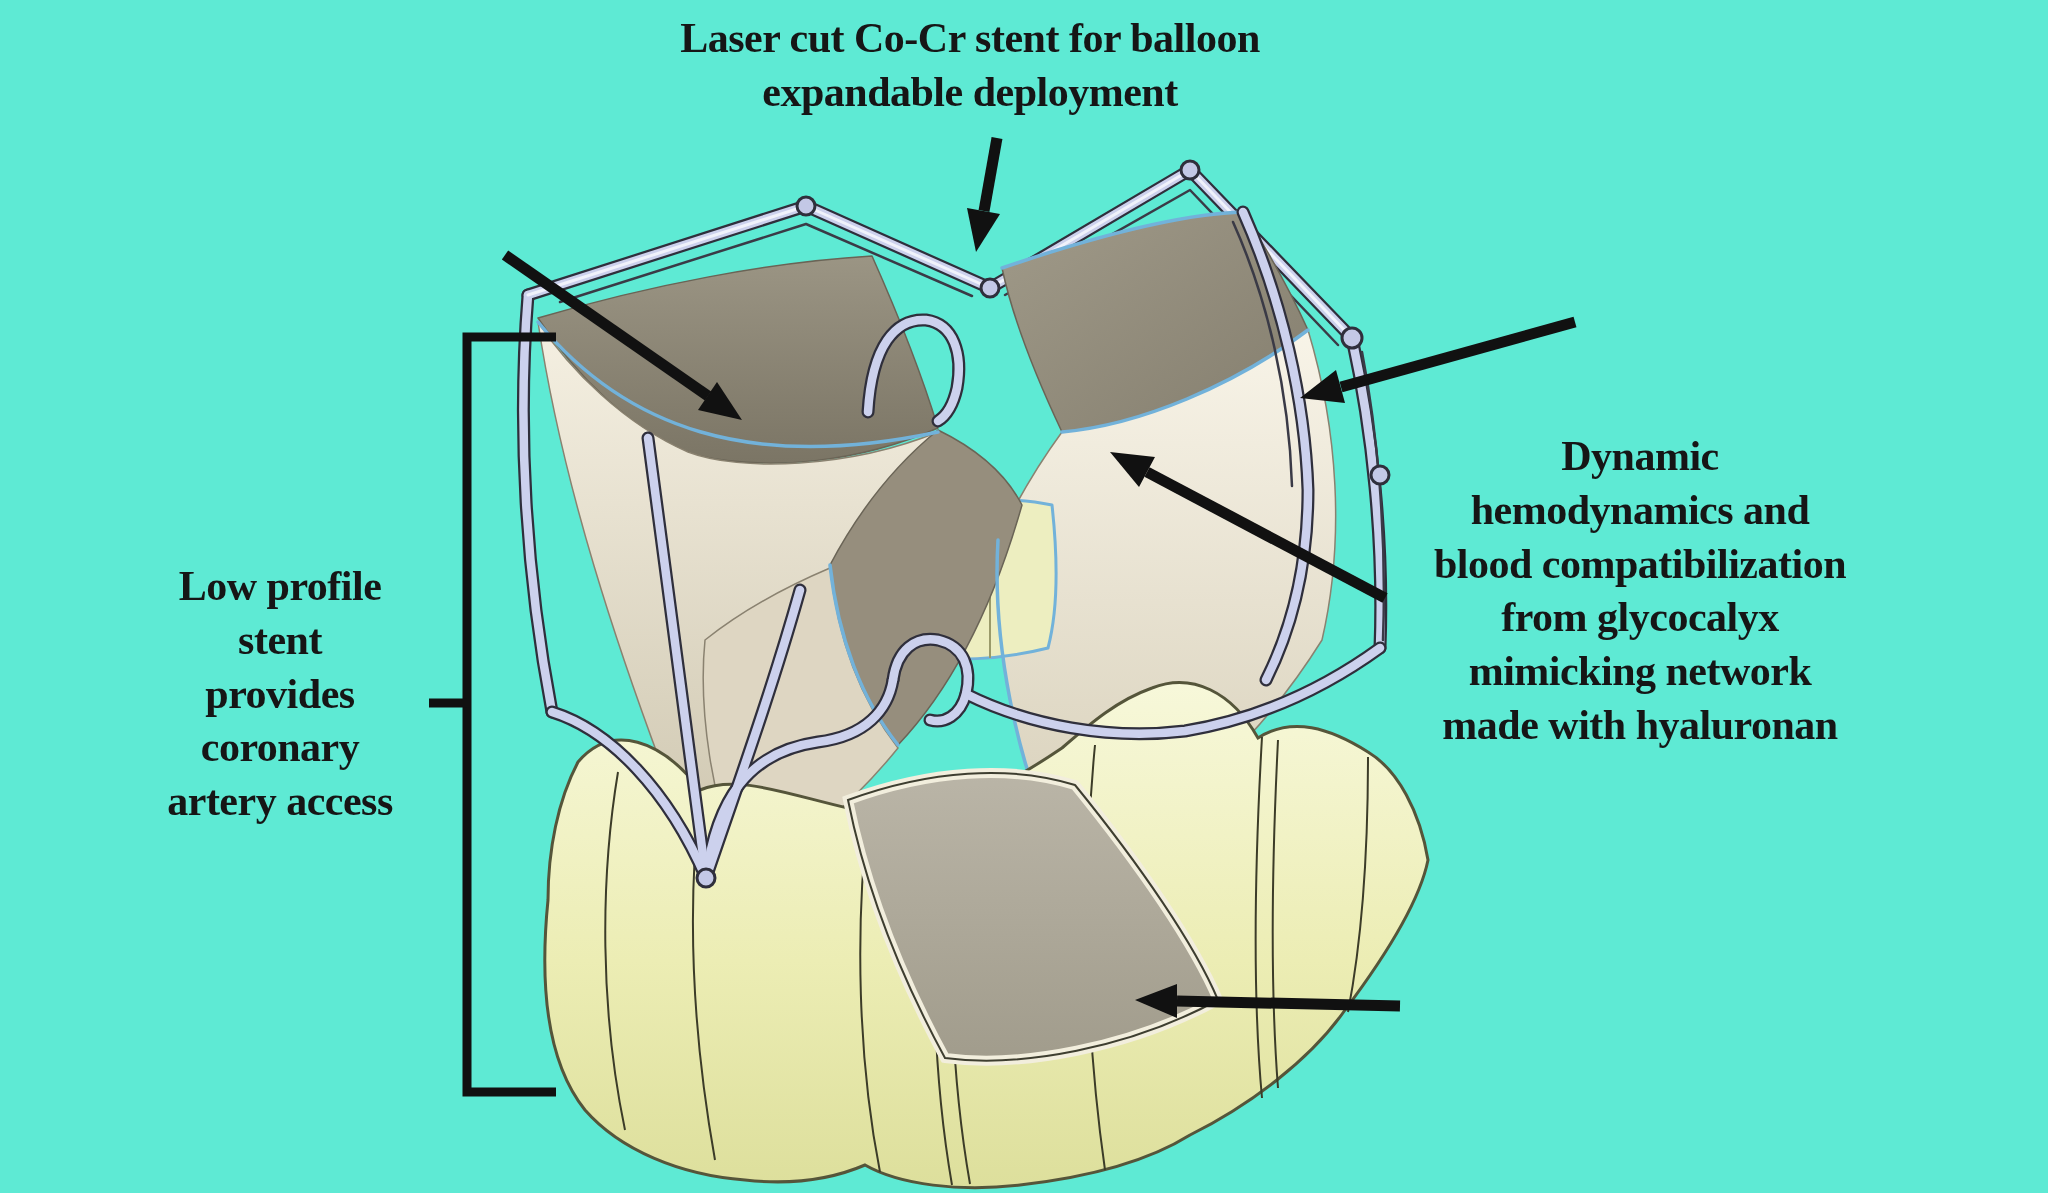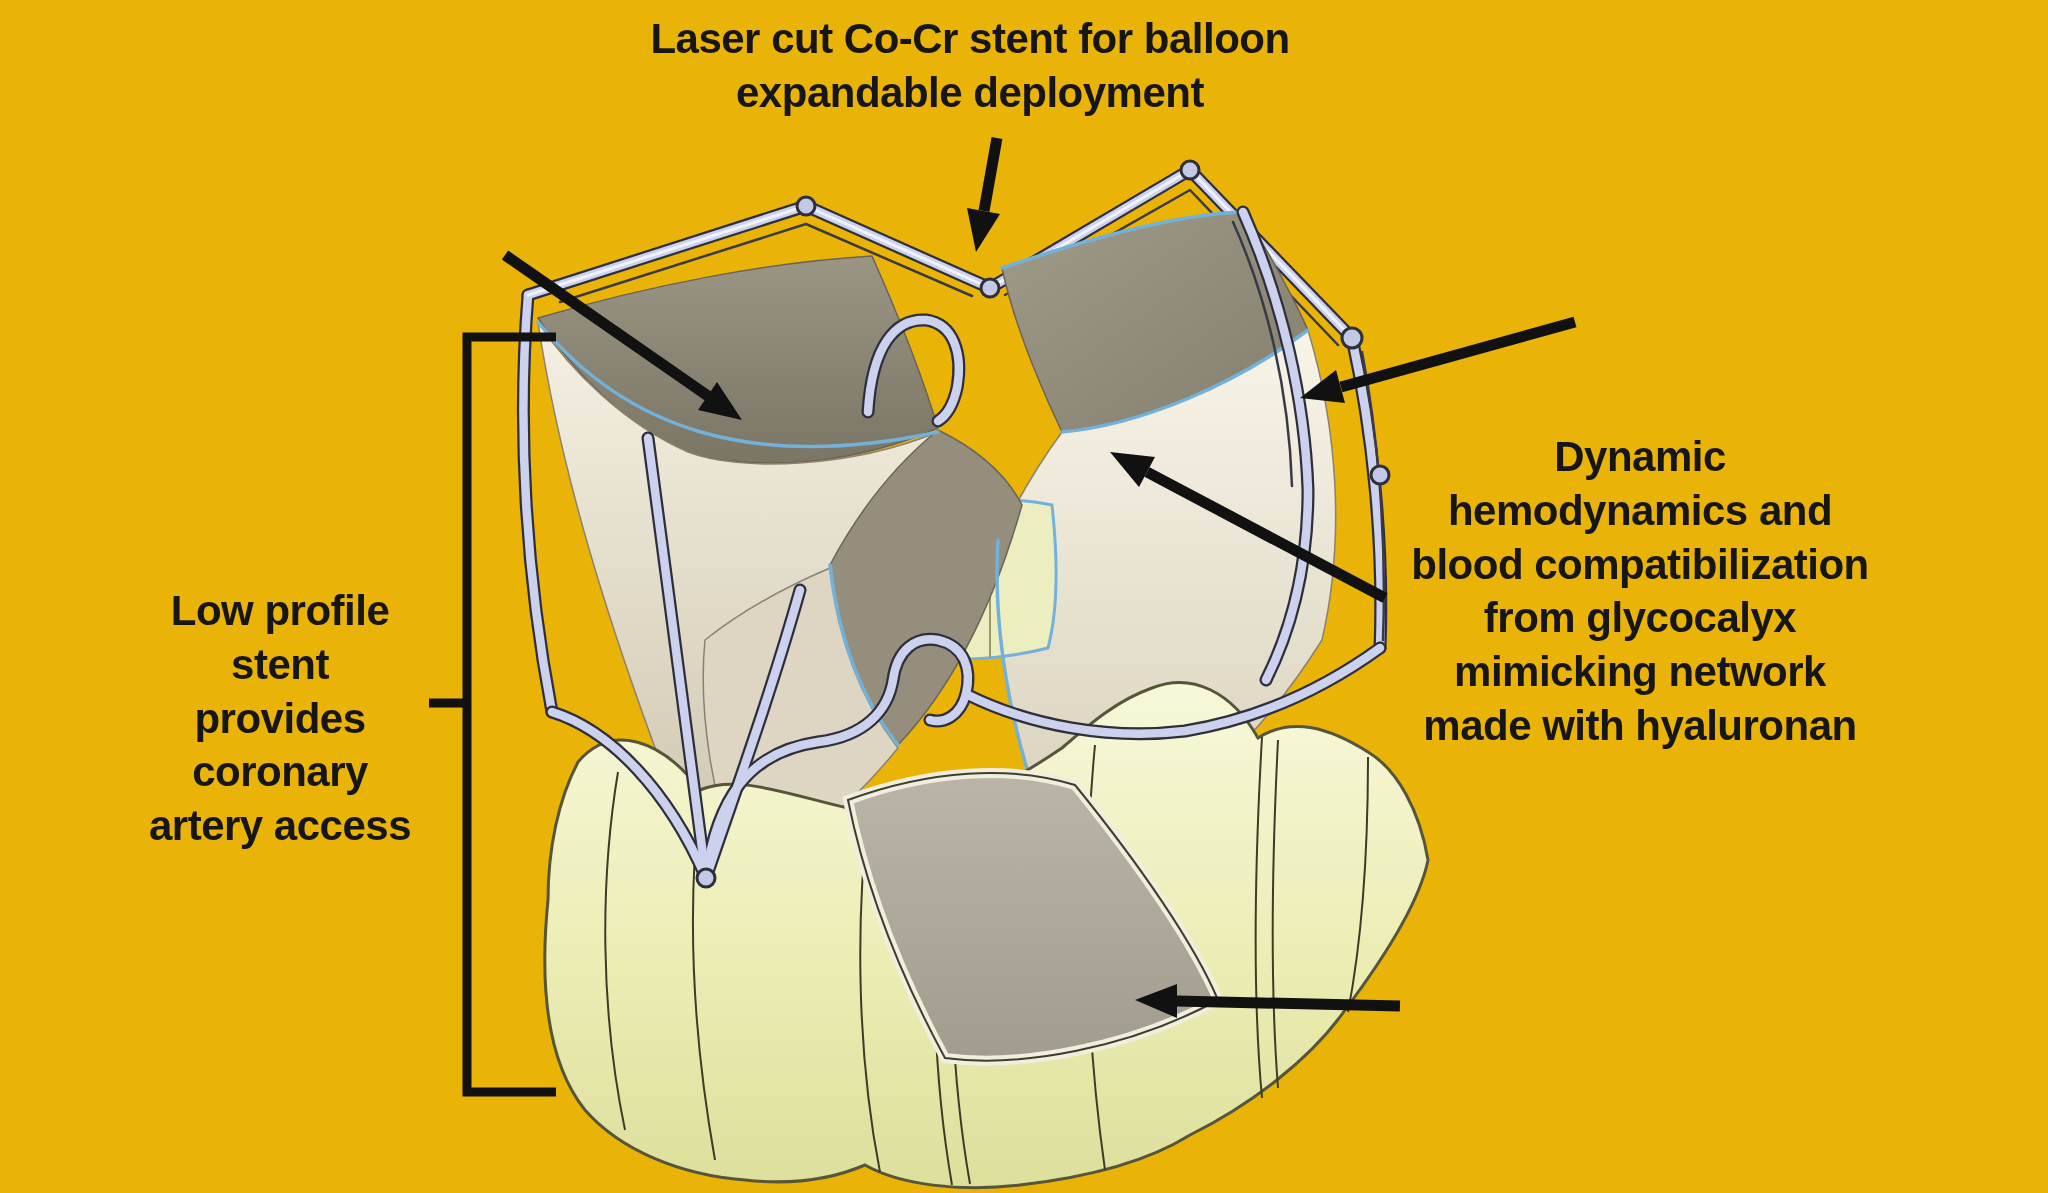--- a/index.html
+++ b/index.html
@@ -1,36 +1,36 @@
 <!DOCTYPE html>
 <html><head>
 <meta charset="utf-8">
 <style>
   html,body{margin:0;padding:0;background:#ffffff;}
   #stage{
     position:relative;
     width:2048px;height:1193px;
-    background:#eab308;
+    background:#5eead4;
     overflow:hidden;
-    font-family:Liberation Sans, sans-serif;
+    font-family:Liberation Serif, serif;
   }
   .label{
     position:absolute;
     color:#161616;
     font-weight:700;
     font-size:42px;
     line-height:1.28;
     letter-spacing:-0.5px;
     text-align:center;
     white-space:pre-line;
   }
   #lbl-top{left:610px;top:12px;width:720px;}
   #lbl-top-left{left:70px;top:108px;width:520px;}
   #lbl-top-right{left:1230px;top:152px;width:700px;}
-  #lbl-left{left:100px;top:584px;width:360px;}
+  #lbl-left{left:100px;top:560px;width:360px;}
   #lbl-right{left:1390px;top:430px;width:500px;}
   #lbl-bottom-right{left:1340px;top:872px;width:500px;}
   svg{position:absolute;left:0;top:0;}
 </style>
 </head>
 <body>
 
 <div id="stage">
 
   <svg width="2048" height="1193" viewBox="0 0 2048 1193">

